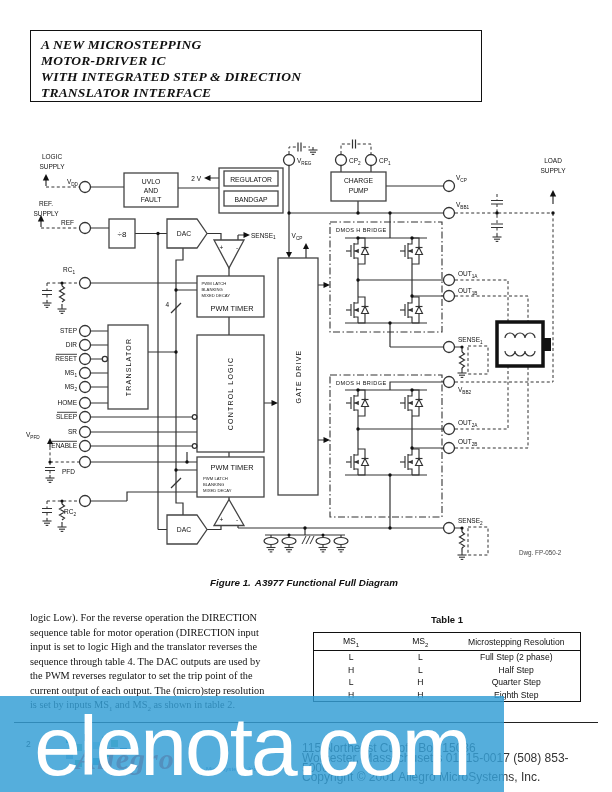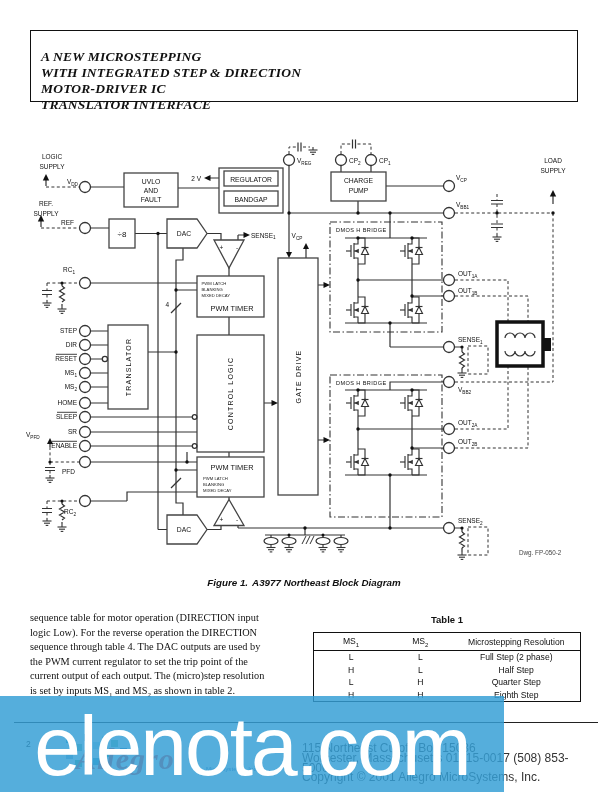--- a/index.html
+++ b/index.html
@@ -1,20 +1,20 @@
 <!DOCTYPE html>
 <html><head>
 <meta charset="utf-8">
 <style>
   html,body{margin:0;padding:0;background:#888;}
   #page{position:relative;width:612px;height:792px;background:#fff;margin:0 auto;overflow:hidden;
         font-family:"Liberation Sans",sans-serif;color:#111;}
   
-  #title-box{position:absolute;left:30px;top:30px;width:548px;height:72px;border:1.6px solid #111;
-             padding:18px 0 0 10px;box-sizing:border-box;}
+  #title-box{position:absolute;left:30px;top:30px;width:452px;height:72px;border:1.6px solid #111;
+             padding:6px 0 0 10px;box-sizing:border-box;}
   #title-box .tl{font-family:"Liberation Serif",serif;font-style:italic;font-weight:bold;
                  font-size:13.5px;line-height:16px;letter-spacing:.2px;white-space:nowrap;}
   
   #diagram{position:absolute;left:0;top:130px;}
   text{font-family:"Liberation Sans",sans-serif;fill:#111;}
   .lbl{font-size:6.5px;}
   .sub{font-size:4.7px;}
   .blk{font-size:6.8px;}
   .vtxt{font-size:7px;letter-spacing:1.2px;}
   .tiny{font-size:4.2px;fill:#222;}
@@ -58,22 +58,22 @@
   #watermark .wm-text{width:100%;text-align:center;color:#fff;font-size:84px;line-height:100px;
              letter-spacing:-2px;font-family:"Liberation Sans",sans-serif;}
 </style>
 </head>
 <body>
 
 <div id="page">
 
   <div id="title-box">
     <div class="tl">A NEW MICROSTEPPING</div>
+    <div class="tl">MOTOR-DRIVER IC</div>
     <div class="tl">WITH INTEGRATED STEP &amp; DIRECTION</div>
-    <div class="tl">MOTOR-DRIVER IC</div>
     <div class="tl">TRANSLATOR INTERFACE</div>
   </div>
 
   <svg id="diagram" width="612" height="445" viewBox="0 0 612 445">
     <defs>
       <g id="gnd" stroke="#333" stroke-width="1.1" fill="none">
         <line x1="0" y1="0" x2="0" y2="3"></line>
         <line x1="-4.5" y1="3" x2="4.5" y2="3"></line>
         <line x1="-3" y1="5.2" x2="3" y2="5.2"></line>
         <line x1="-1.3" y1="7.4" x2="1.3" y2="7.4"></line>
@@ -344,28 +344,29 @@
     <text class="dmos" x="336" y="102">DMOS H BRIDGE</text>
     <text class="dmos" x="336" y="255">DMOS H BRIDGE</text>
 
     <text class="lbl" x="221.5" y="120" text-anchor="middle">+</text>
     <text class="lbl" x="237" y="120" text-anchor="middle">-</text>
     <text class="lbl" x="221.5" y="392" text-anchor="middle">+</text>
     <text class="lbl" x="237" y="392" text-anchor="middle">-</text>
   </svg>
 
   <div id="caption">
-    <span>Figure 1.</span><span>A3977 Northeast Block Diagram</span>
+    <span>Figure 1.</span><span>A3977 Functional Full Diagram</span>
   </div>
 
   <div id="body-text">
+    <div>logic Low). For the reverse operation the DIRECTION</div>
     <div>sequence table for motor operation (DIRECTION input</div>
-    <div>logic Low). For the reverse operation the DIRECTION</div>
+    <div>input is set to logic High and the translator reverses the</div>
     <div>sequence through table 4.  The DAC outputs are used by</div>
-    <div>the PWM current regulator to set the trip point of the</div>
+    <div>the PWM reverses regulator to set the trip point of the</div>
     <div>current output of each output.  The (micro)step resolution</div>
     <div><span>is set by inputs MS</span><sub>1</sub><span> and MS</span><sub>2</sub><span> as shown in table 2.</span></div>
   </div>
 
   <div id="table-wrap">
     <div id="table-title">Table 1</div>
     <table id="t1">
       <tbody>
           <tr>
         <th class="c1"><span>MS</span><sub>1</sub></th>

